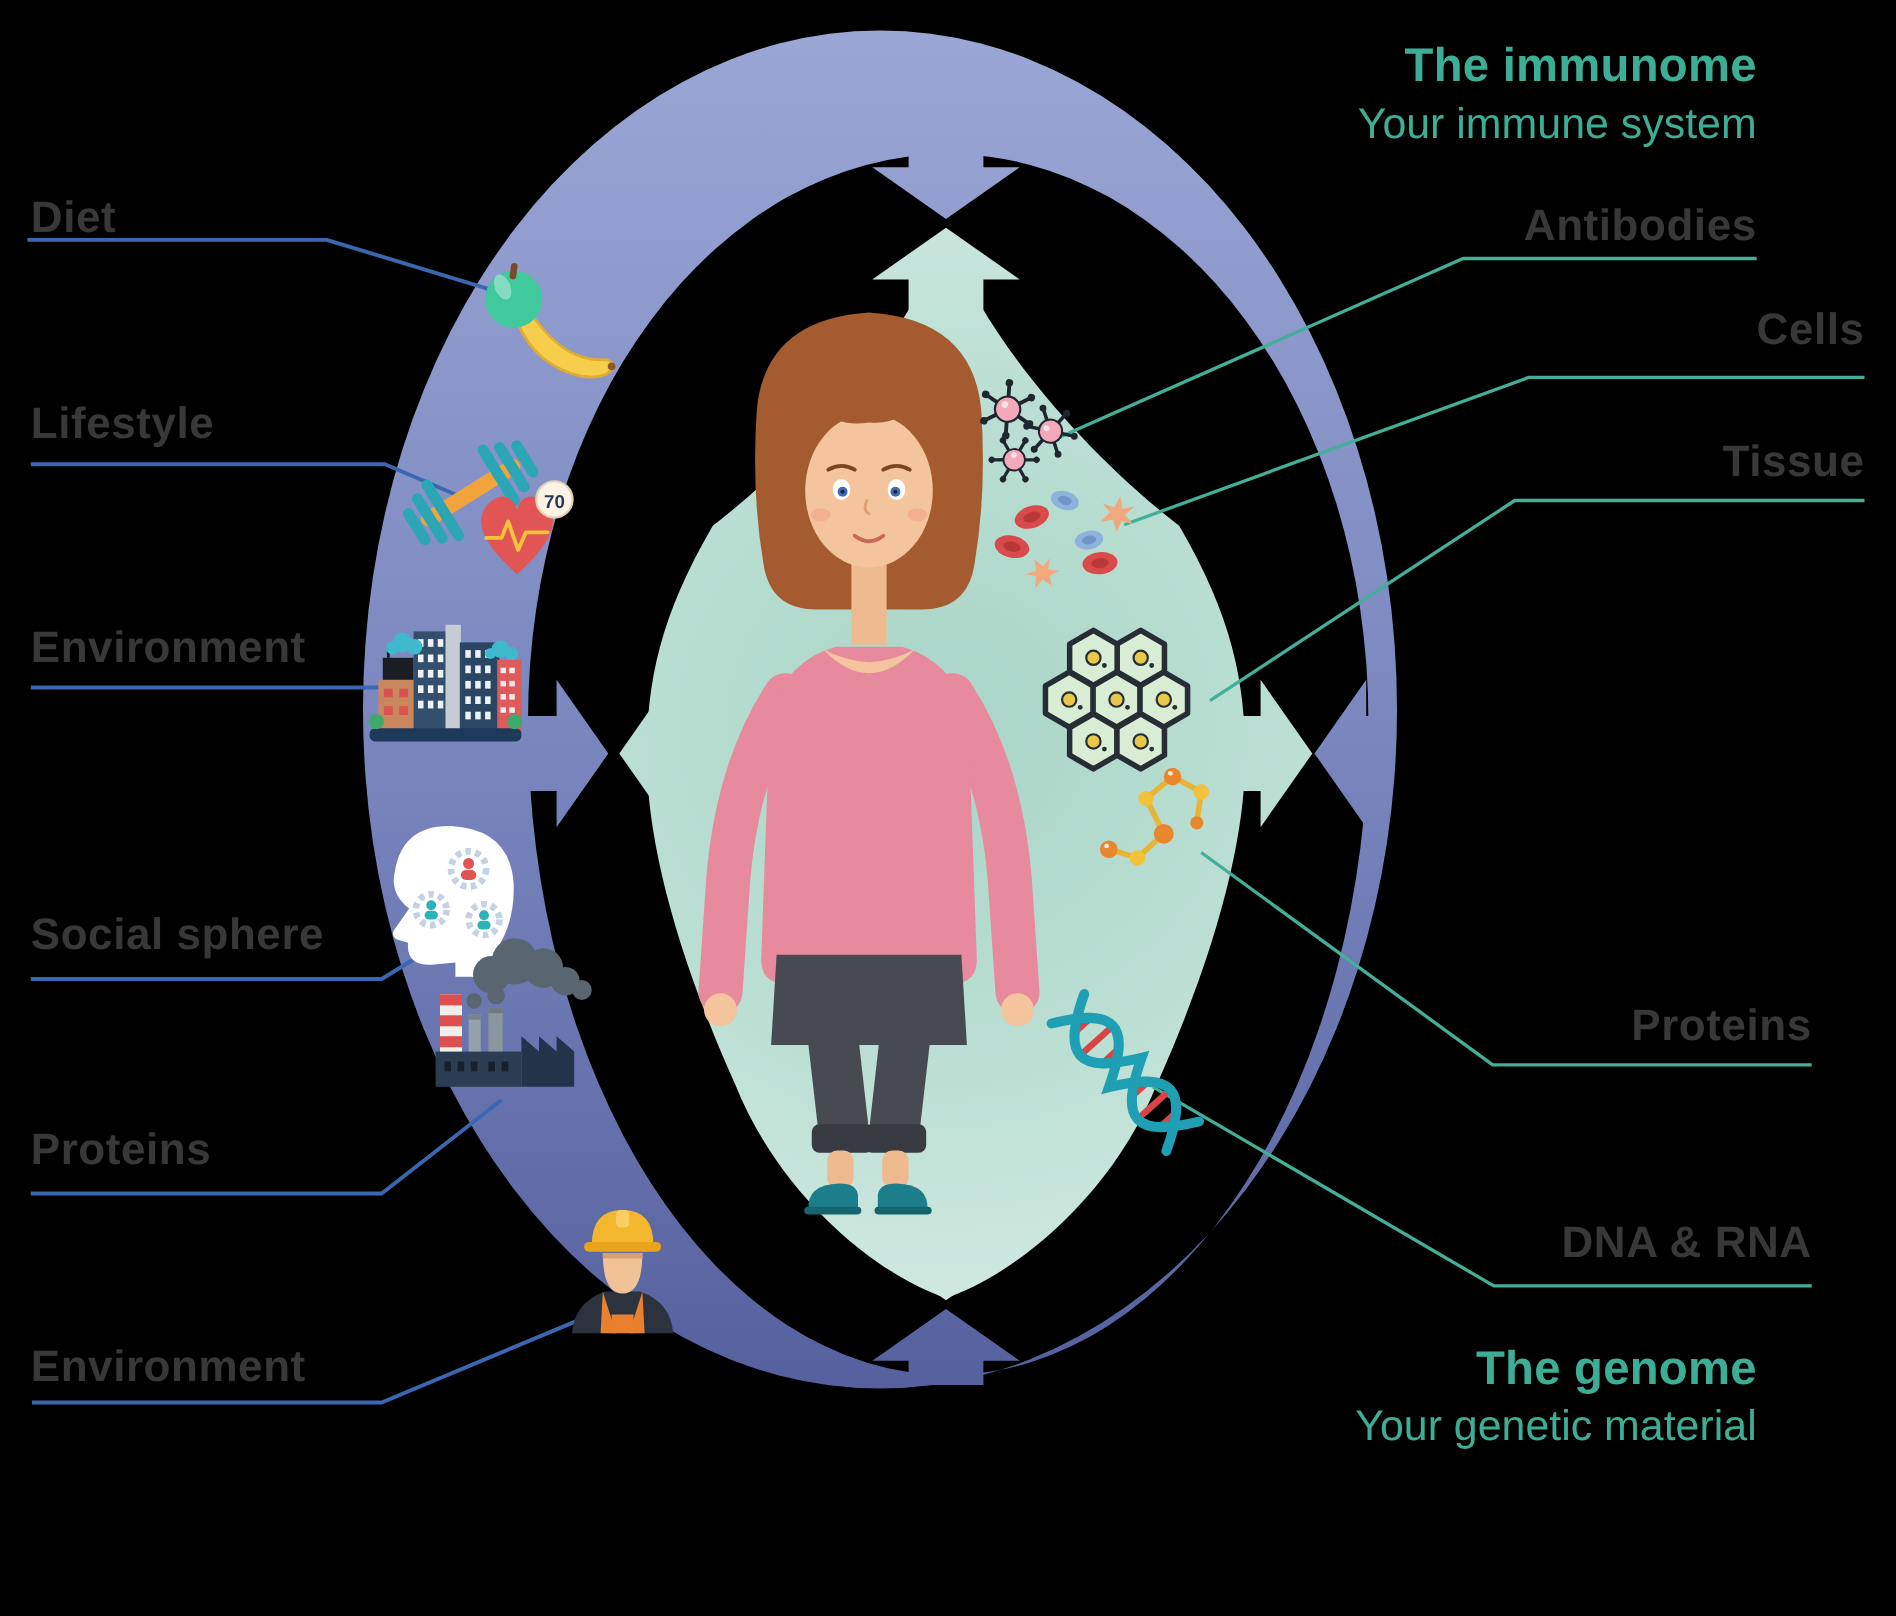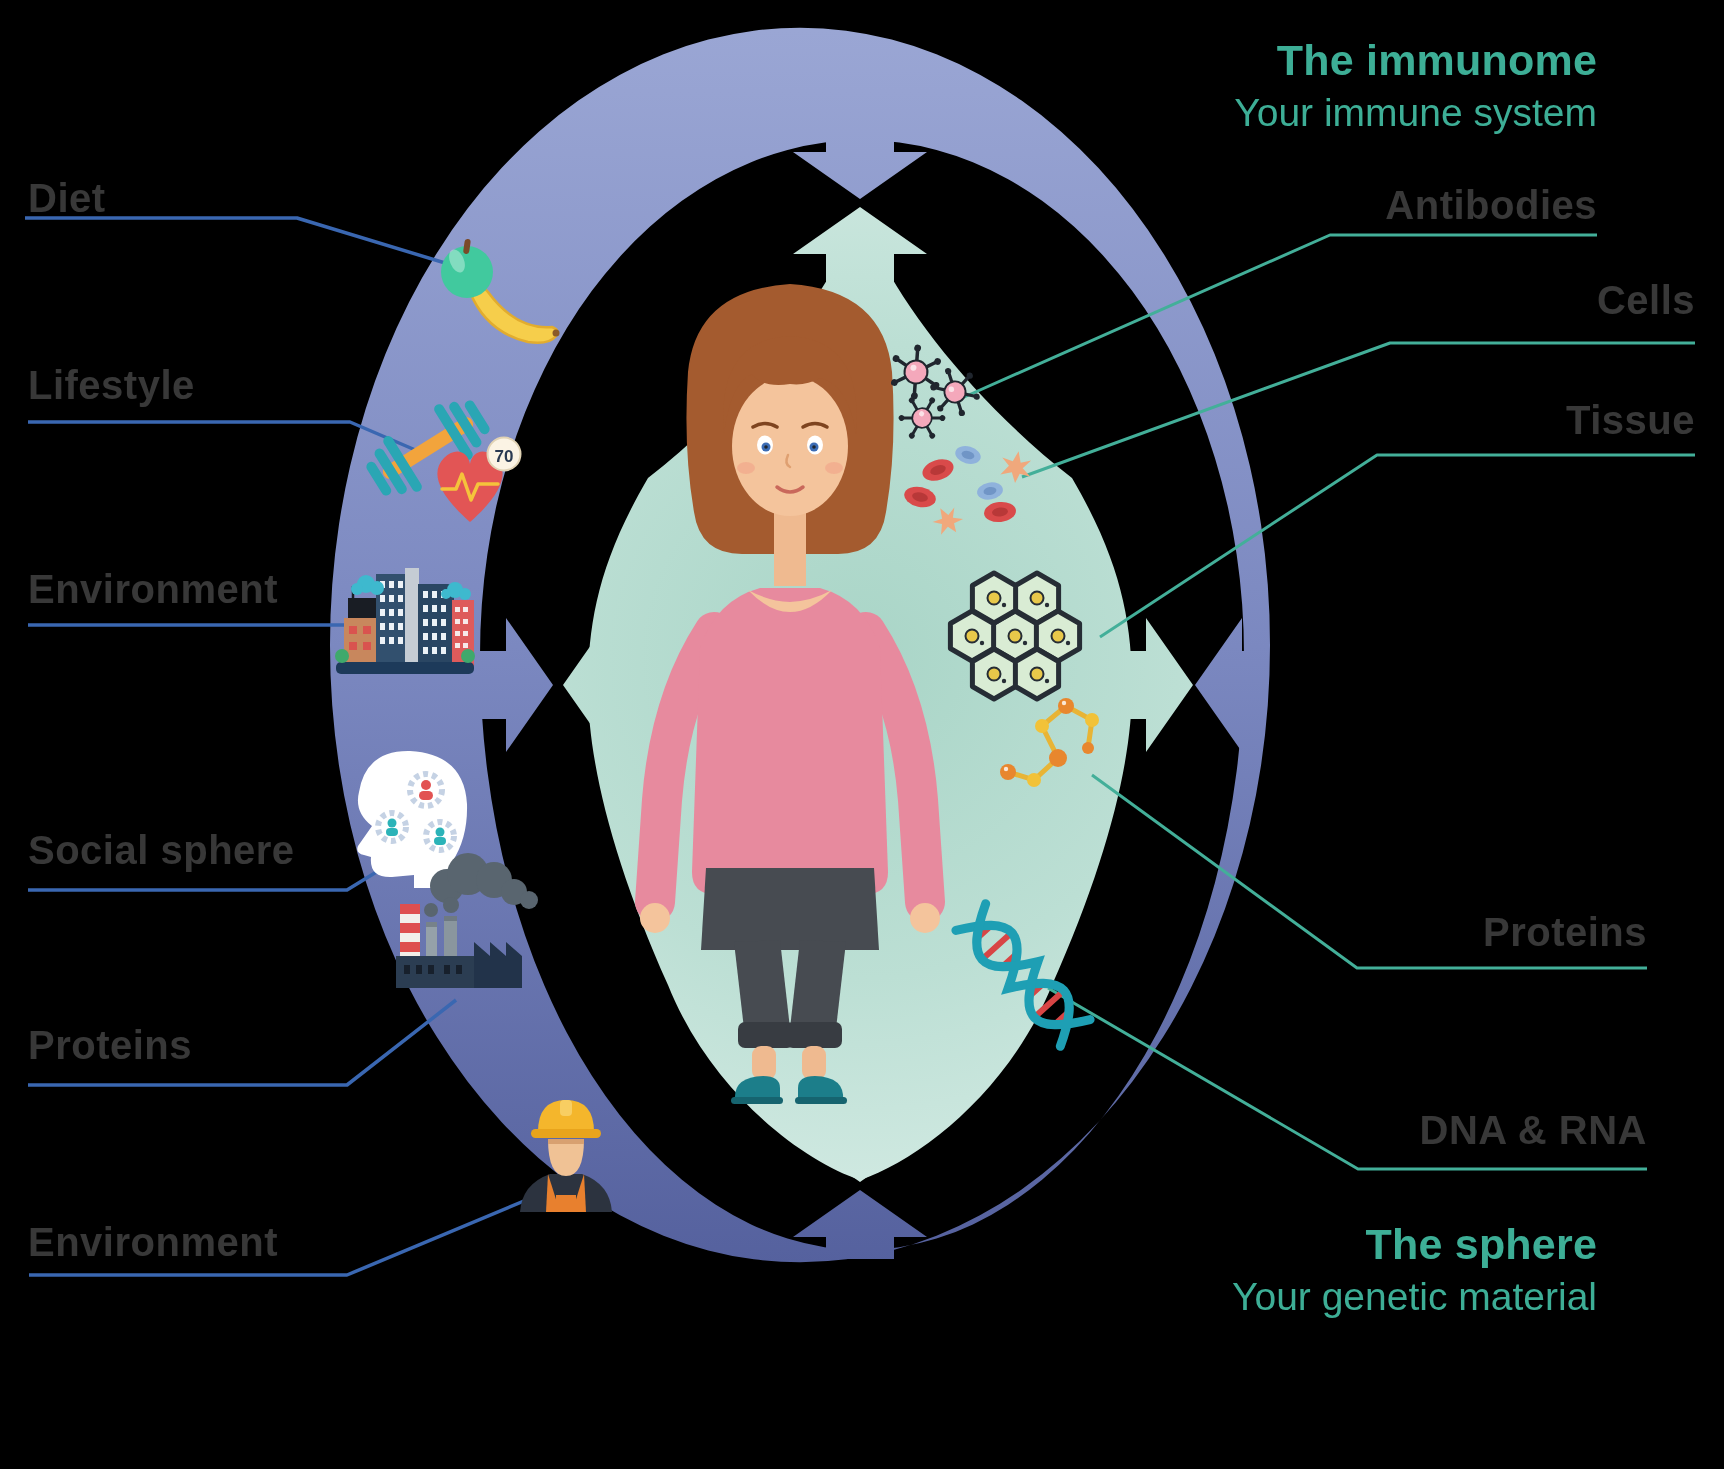--- a/index.html
+++ b/index.html
@@ -379,18 +379,18 @@
   <div class="block-sub teal-title">Your immune system</div>
 </div>
 
 <div class="txt cat-label right-align" style="right:127px;top:183px;">Antibodies</div>
 <div class="txt cat-label right-align" style="right:29px;top:278px;margin-left:28px;">Cells</div>
 <div class="txt cat-label right-align" style="right:29px;top:398px;">Tissue</div>
 <div class="txt cat-label right-align" style="right:77px;top:910px;">Proteins</div>
 <div class="txt cat-label right-align" style="right:77px;top:1108px;">DNA &amp; RNA</div>
 
 <div class="txt right-align" style="right:127px;top:1220px;">
-  <div class="block-title teal-title">The sphere</div>
+  <div class="block-title teal-title">The genome</div>
   <div class="block-sub teal-title">Your genetic material</div>
 </div>
 
 
 </div>
 
 </body></html>

